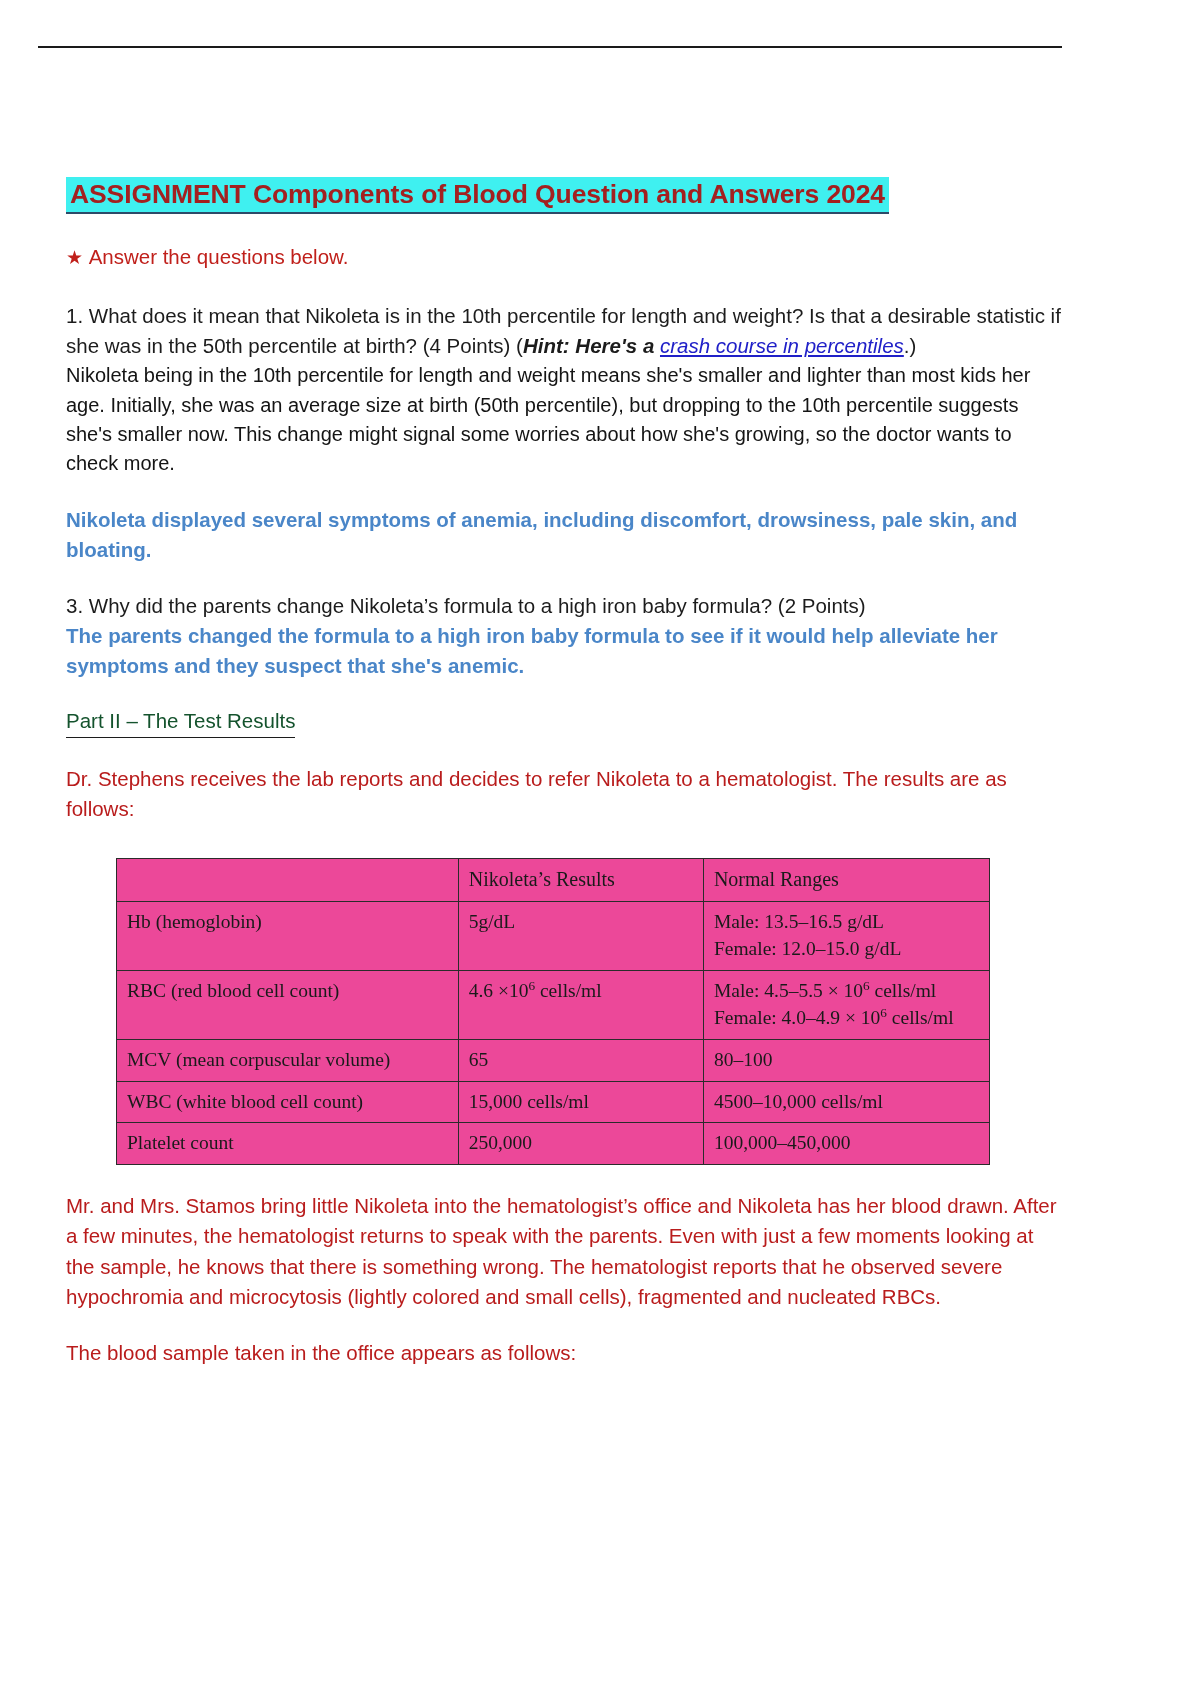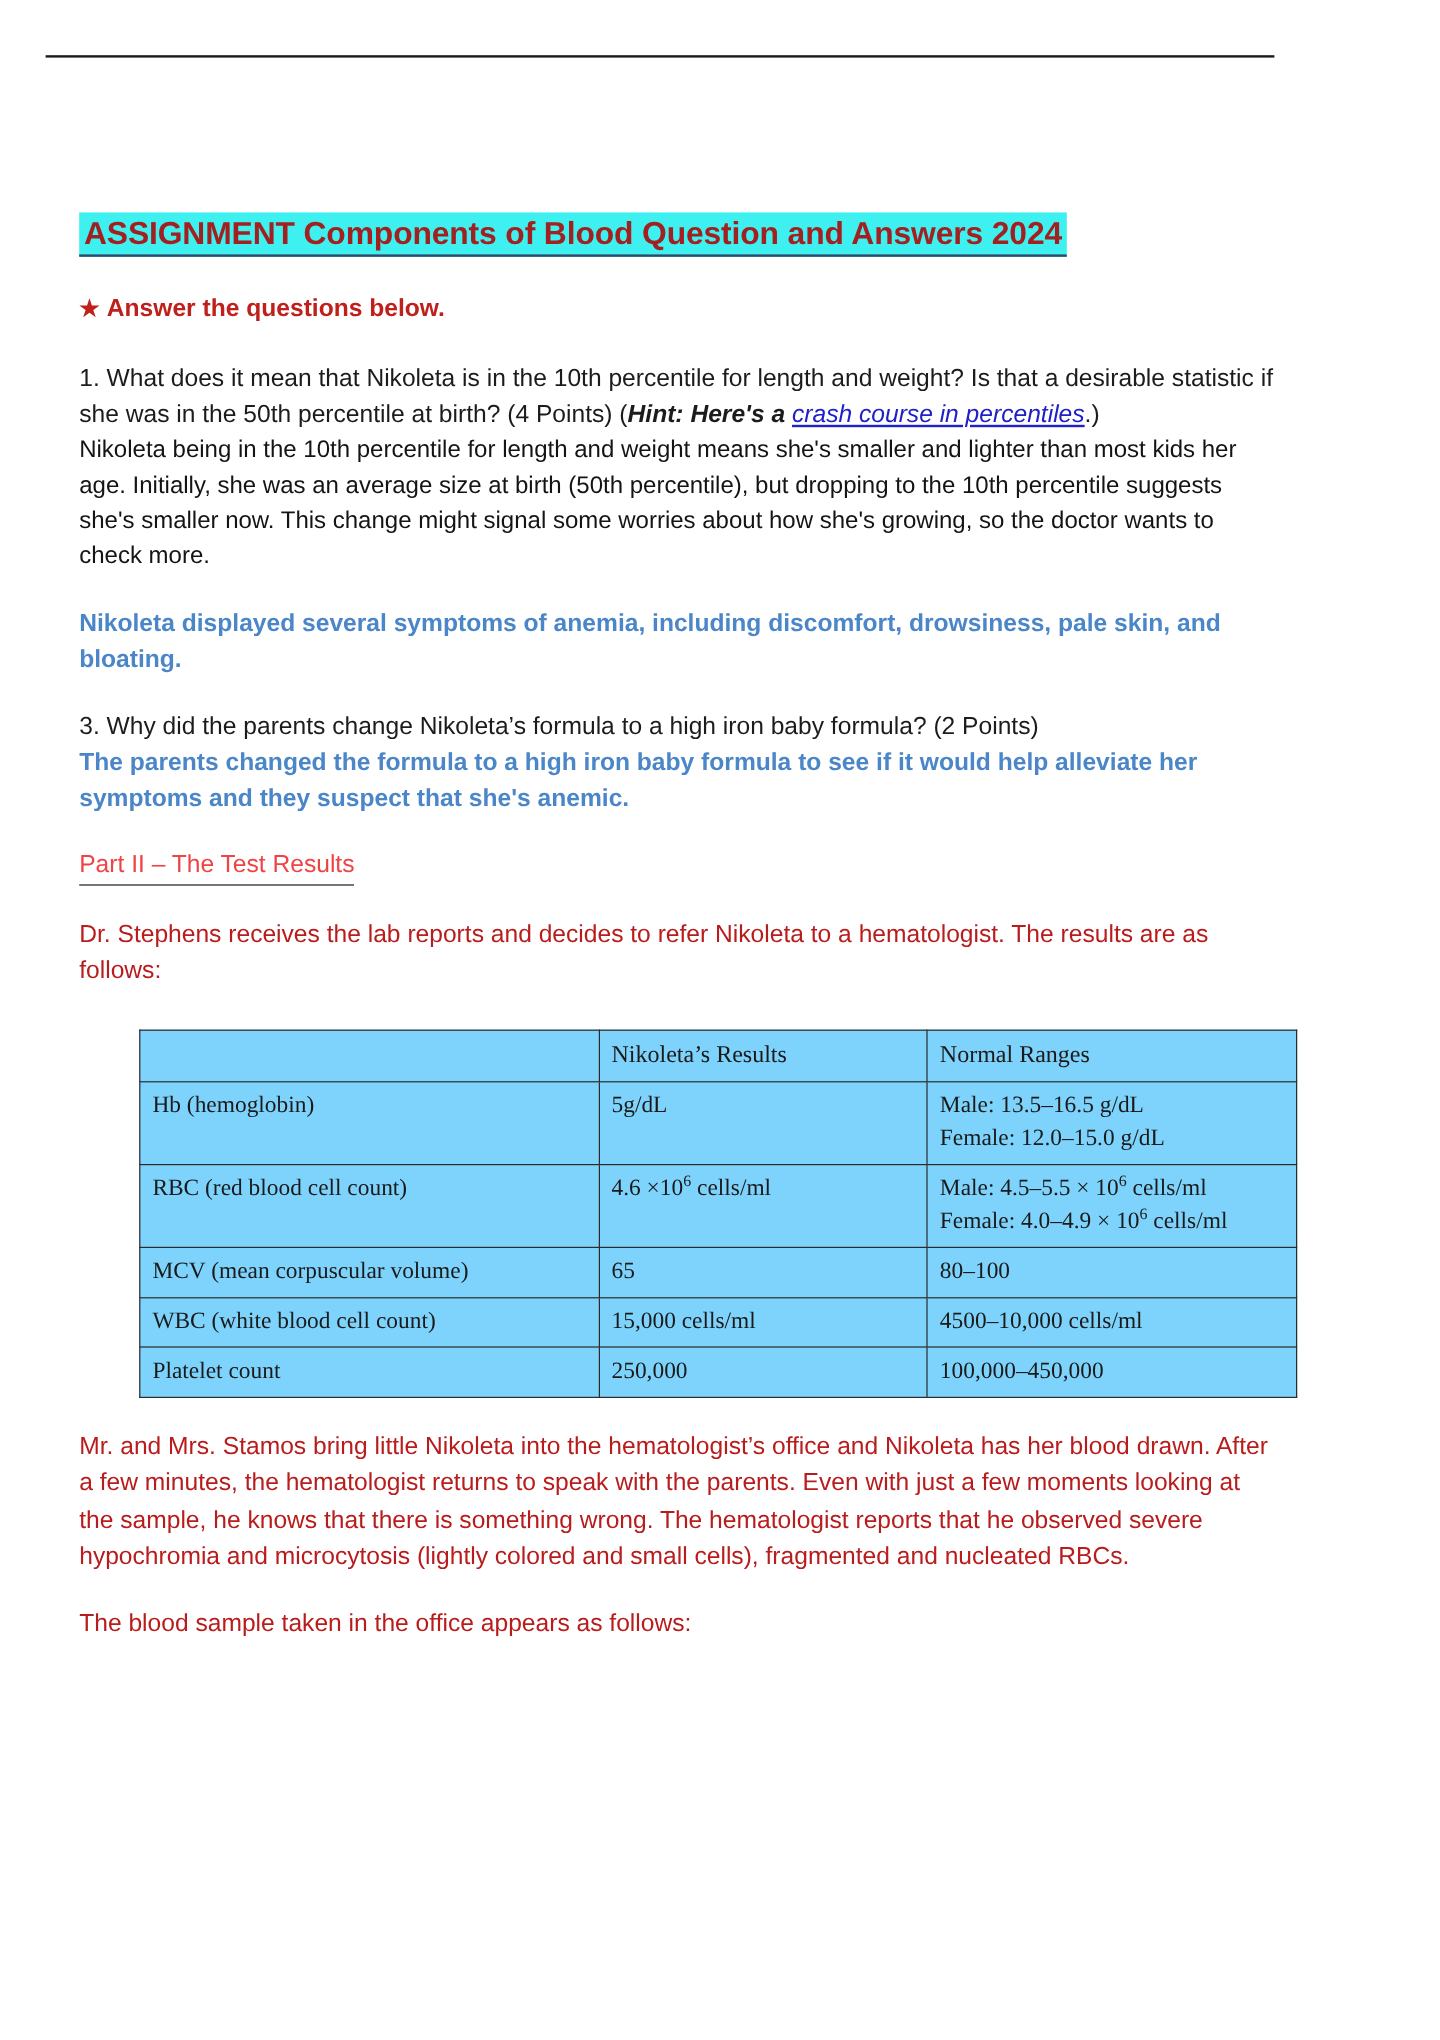--- a/index.html
+++ b/index.html
@@ -46,21 +46,21 @@
     padding: 2px 4px 3px 4px;
     border-bottom: 2px solid #2d4a68;
     box-decoration-break: clone;
     -webkit-box-decoration-break: clone;
   }
   .title-wrap { margin: 0 0 34px 0; }
 
   
   .star-heading {
     color: #c0201b;
-    font-weight: bold;
+    font-weight: normal;
     font-size: 20.5px;
     margin: 12px 0 30px 0;
     line-height: 1.3;
   }
   .star-glyph { font-size: 19px; letter-spacing: 1px; }
 
   
   .q {
     font-size: 20.5px;
     line-height: 1.47;
@@ -85,46 +85,46 @@
 
   .lnk {
     color: #2020c8;
     text-decoration: underline;
     font-style: italic;
   }
   .ital { font-style: italic; font-weight: bold; }
 
   .part-heading {
     font-size: 20.5px;
-    color: #ef4444;
+    color: #14532d;
     display: inline-block;
     border-bottom: 1.5px solid #1c1c1c;
     padding-bottom: 1px;
     line-height: 1.4;
   }
 
   .para {
     font-size: 20.5px;
     line-height: 1.47;
     color: #b91c1c;
     margin: 0;
   }
 
   
   .results-table-wrap {
     margin: 34px 0 0 50px;
     width: 902px;
   }
   table.results {
     border-collapse: collapse;
-    width: 965px;
+    width: 874px;
     font-family: "Liberation Serif", serif;
     font-size: 19.5px;
     color: #1a1a1a;
-    background: #7dd3fc;
+    background: #ec4899;
   }
   table.results td, table.results th {
     border: 1.5px solid #2b2b2b;
     padding: 7px 10px 7px 10px;
     text-align: left;
     vertical-align: top;
     font-weight: normal;
     line-height: 1.38;
   }
   table.results th { font-size: 20px; }

